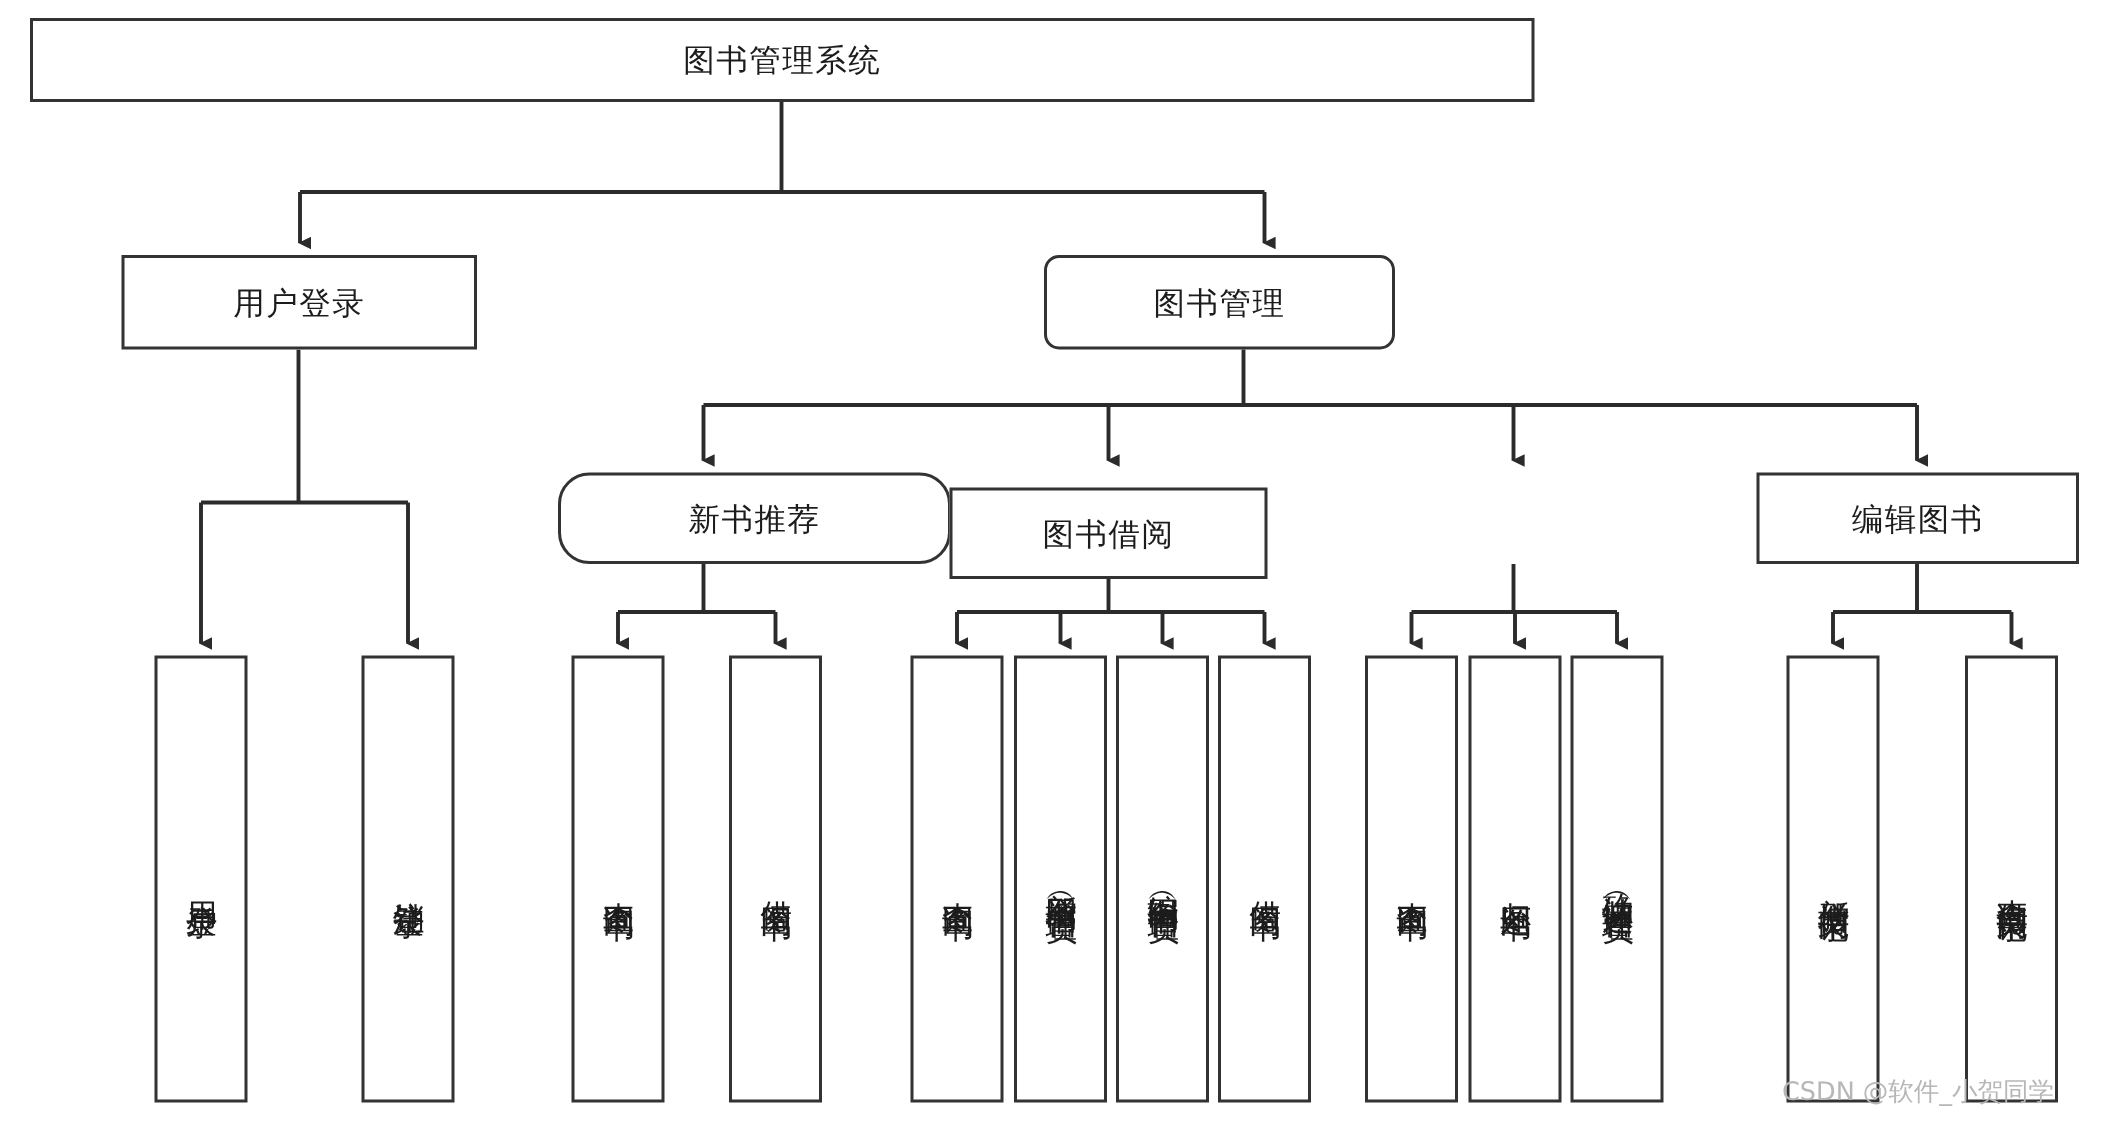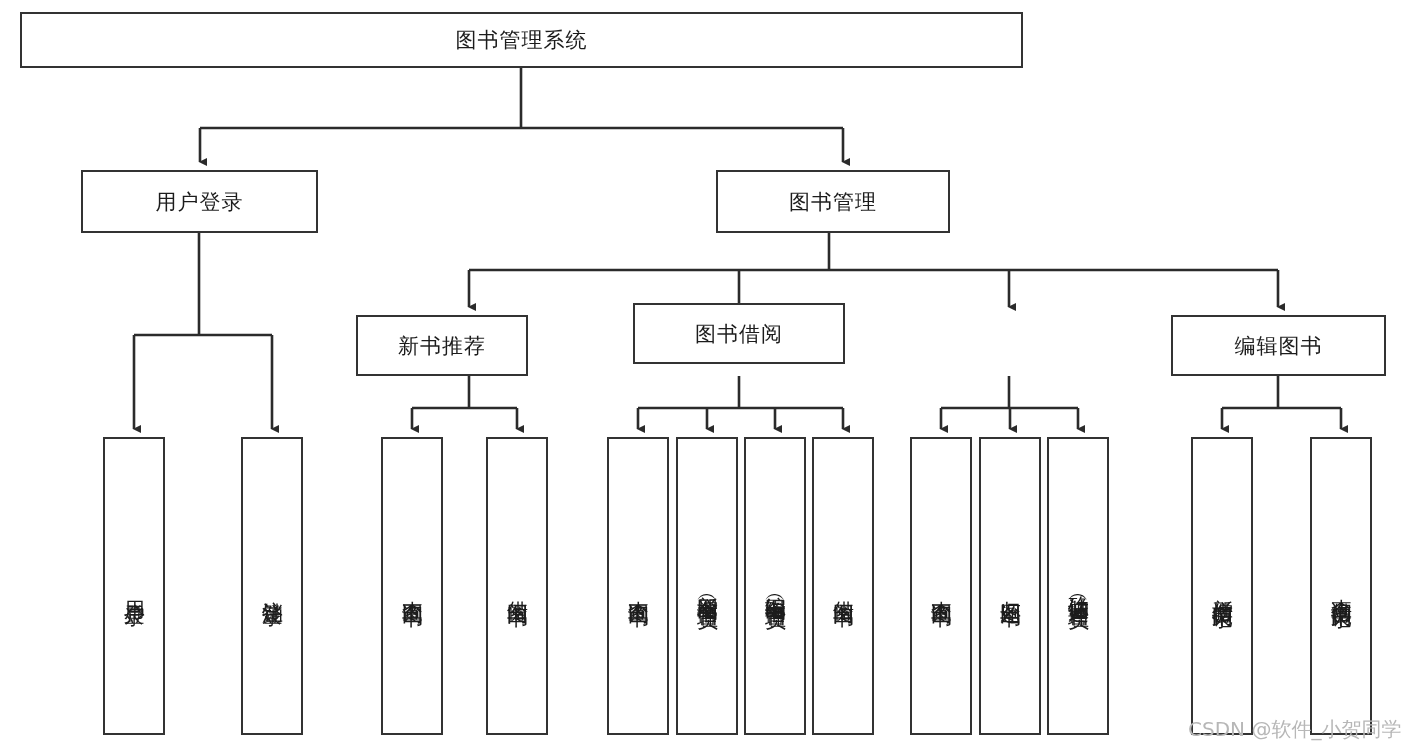--- a/index.html
+++ b/index.html
@@ -50,21 +50,21 @@
     padding-top: 4px;
   }
   .node-v > span {
     writing-mode: vertical-rl;
     text-orientation: upright;
   }
   #watermark {
     position: absolute;
     left: 1188px;
     top: 716px;
-    font-size: 20px;
+    font-size: 17px;
     color: #b7b7b7;
     white-space: nowrap;
     font-family: "DejaVu Sans", "Liberation Sans", sans-serif;
   }
 </style>
 </head>
 <body>
 
 <div id="canvas">
 
@@ -119,28 +119,28 @@
     </g>
   </svg>
 
   <div class="node node-h" style="left:20px; top:12px; width:1003px; height:56px;">
     <span>图书管理系统</span>
   </div>
 
   <div class="node node-h" style="left:81px; top:170px; width:237px; height:63px;">
     <span>用户登录</span>
   </div>
-  <div class="node node-h" style="left:716px; top:170px; width:234px; height:63px;">
+  <div class="node node-h" style="left:696px; top:170px; width:234px; height:63px;border-radius:10px;">
     <span>图书管理</span>
   </div>
 
-  <div class="node node-h" style="left:356px; top:315px; width:172px; height:61px;">
+  <div class="node node-h" style="left:372px; top:315px; width:262px; height:61px;border-radius:21px;">
     <span>新书推荐</span>
   </div>
-  <div class="node node-h" style="left:633px; top:303px; width:212px; height:61px;">
+  <div class="node node-h" style="left:633px; top:325px; width:212px; height:61px;">
     <span>图书借阅</span>
   </div>
   <div class="node node-h" style="left:1171px; top:315px; width:215px; height:61px;">
     <span>编辑图书</span>
   </div>
 
   <div class="node node-v" style="left:103px; top:437px; width:62px; height:298px;">
     <span>用户登录</span>
   </div>
   <div class="node node-v" style="left:241px; top:437px; width:62px; height:298px;">

